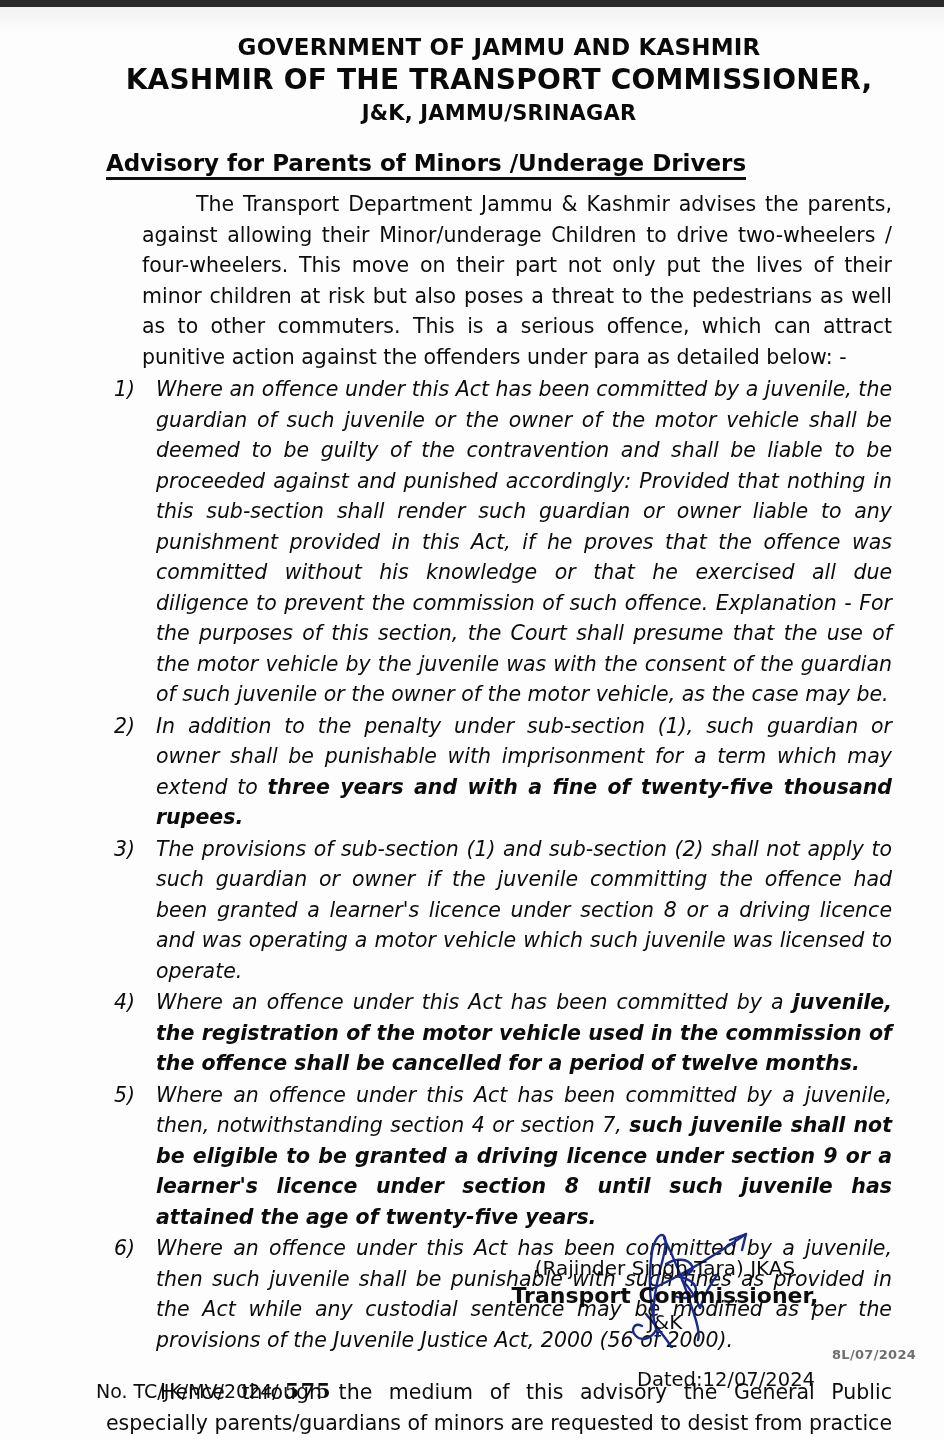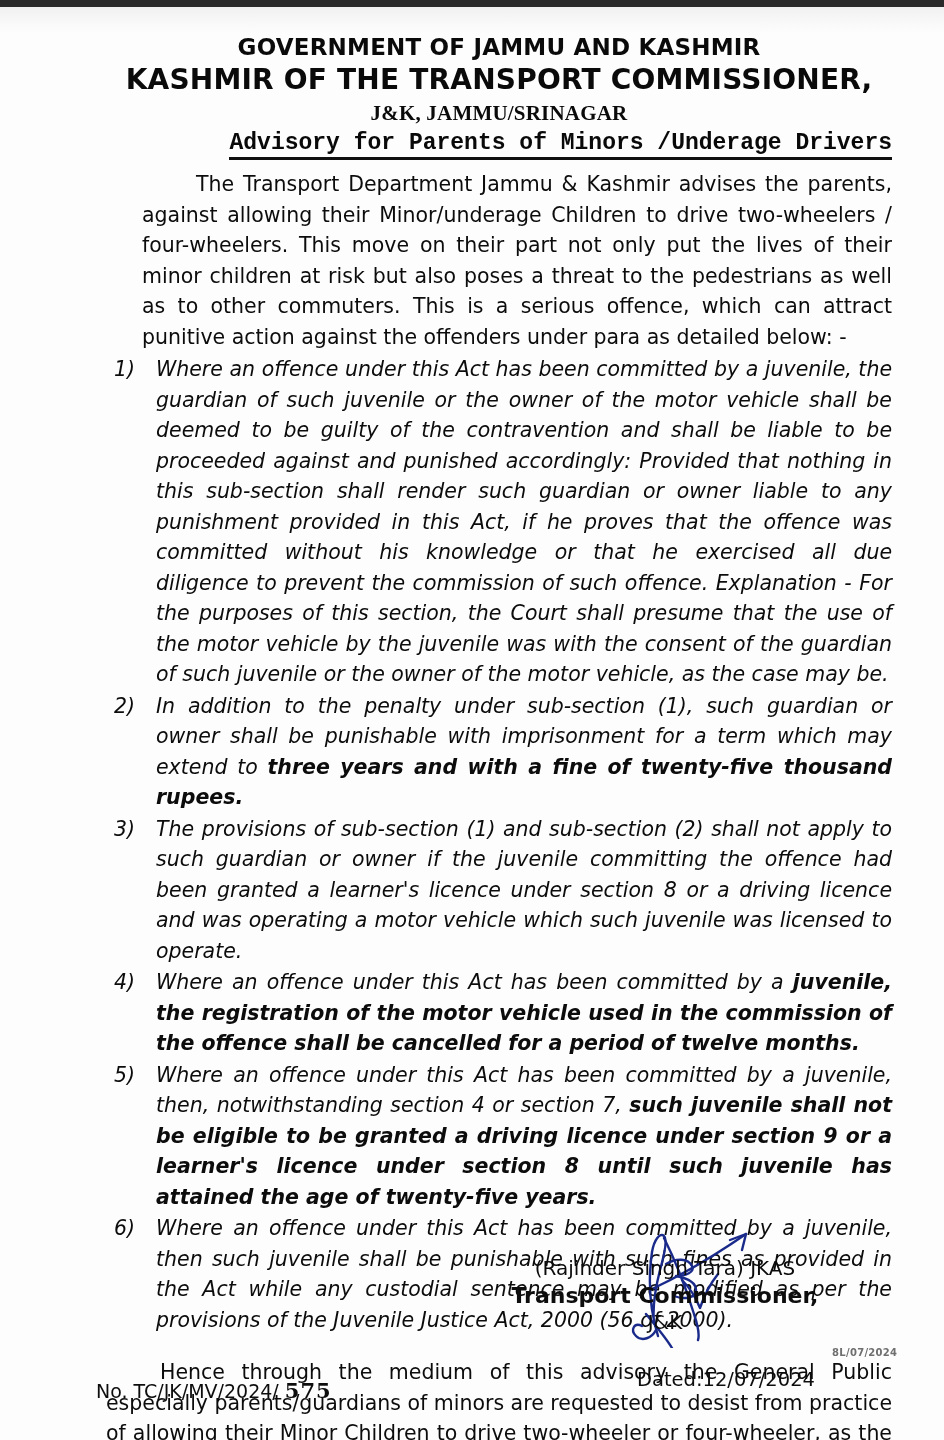--- a/index.html
+++ b/index.html
@@ -55,29 +55,28 @@
     line-height: 30px;
     margin-top: 6px;
   }
   .hdr-l2 {
     font-size: 28px;
     line-height: 36px;
   }
   .hdr-l3 {
     font-size: 21px;
     line-height: 30px;
-    font-family: Liberation Serif, serif;
   }
   .advisory-title {
-    text-align: right;
+    text-align: left;
     font-size: 23px;
     font-weight: bold;
     line-height: 30px;
+    margin-top: 20px;
     color: #090909;
-    font-family: Liberation Mono, monospace;
   }
   .advisory-title span {
     border-bottom: 3px solid #101010;
     padding-bottom: 1px;
   }
 
   
   .para {
     font-size: 20.5px;
     line-height: 30.5px;
@@ -168,21 +167,21 @@
     top: 1218px;
     width: 200px;
     height: 130px;
     pointer-events: none;
   }
 
   .stamp-small {
     position: absolute;
     left: 832px;
     top: 1347px;
-    font-size: 10px;
+    font-size: 13px;
     font-weight: bold;
     color: #6f6f6f;
     letter-spacing: .3px;
   }
 
   
   .footer-no {
     position: absolute;
     left: 96px;
     top: 1378px;

